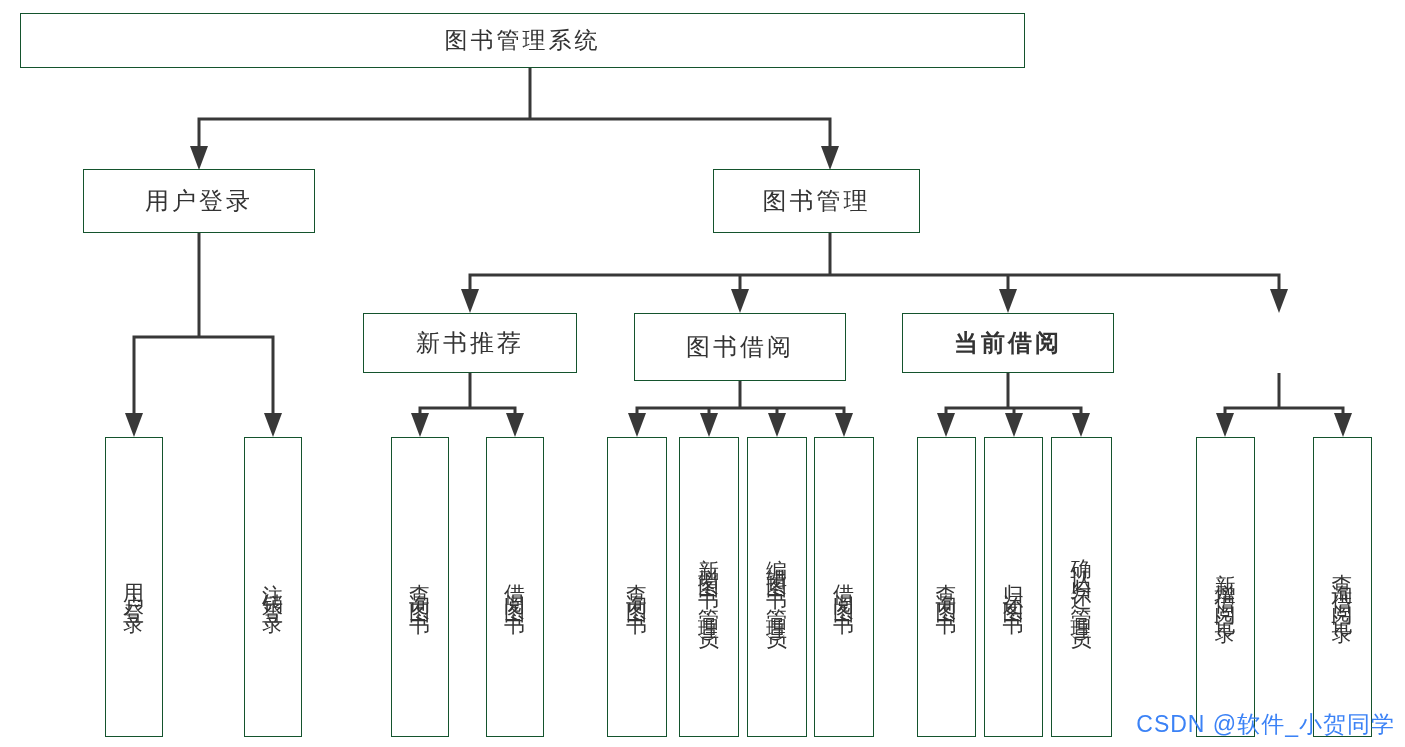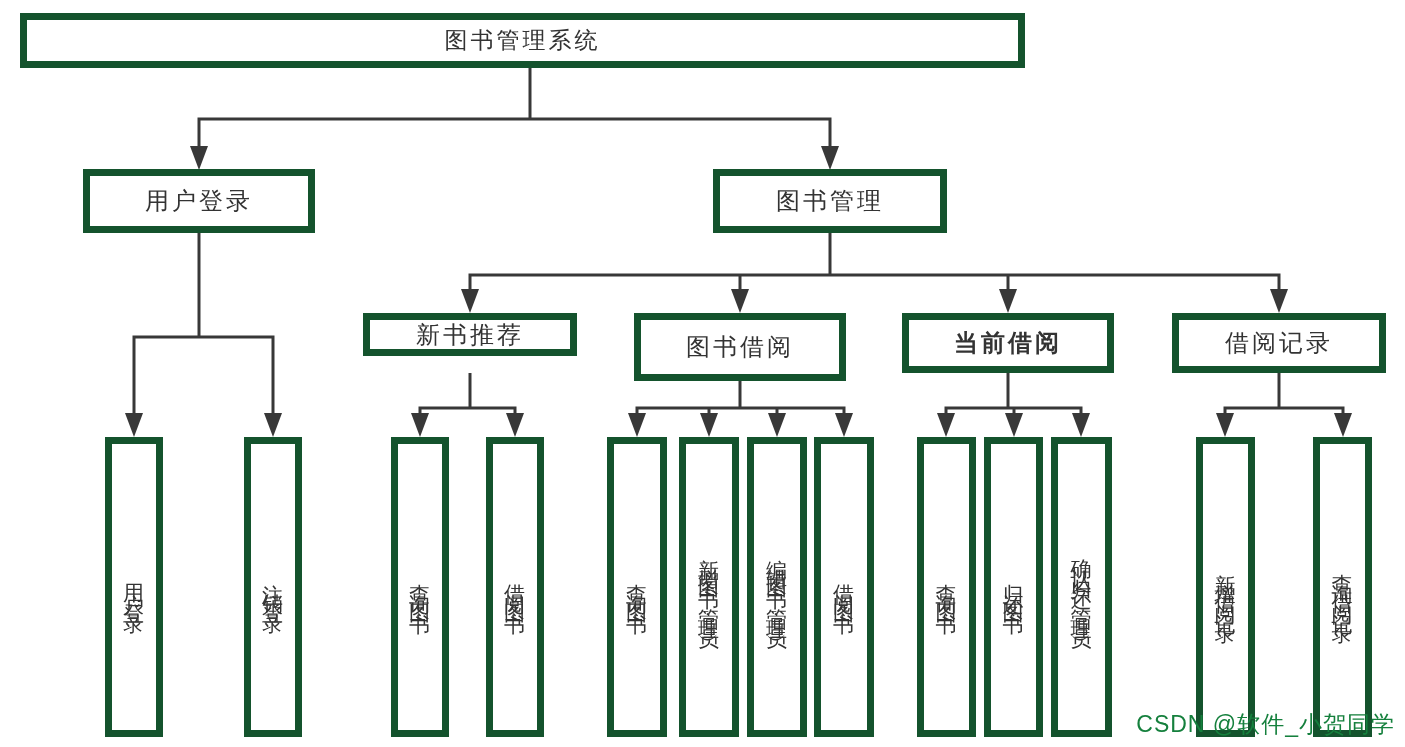--- a/index.html
+++ b/index.html
@@ -18,21 +18,21 @@
   .connectors {
     position: absolute;
     left: 0;
     top: 0;
     width: 1405px;
     height: 747px;
   }
   .node {
     position: absolute;
     box-sizing: border-box;
-    border: 7px solid #14532d;
+    border: 1px solid #14532d;
     background: #ffffff;
     display: flex;
     align-items: center;
     justify-content: center;
     color: #333333;
   }
   .h-label {
     font-size: 24px;
     letter-spacing: 3px;
     white-space: nowrap;
@@ -47,21 +47,21 @@
     line-height: 1;
     color: #333333;
     white-space: nowrap;
   }
   .watermark {
     position: absolute;
     right: 10px;
     bottom: 7px;
     font-size: 23px;
     letter-spacing: 1px;
-    color: #15803d;
+    color: #3b82f6;
     white-space: nowrap;
     z-index: 5;
   }
 </style>
 </head>
 <body>
 
 <div class="stage">
 
   <svg class="connectors" viewBox="0 0 1405 747" xmlns="http://www.w3.org/2000/svg">
@@ -116,35 +116,32 @@
     </g>
   </svg>
 
   <div class="node root" style="left:20px; top:13px; width:1005px; height:55px;">
     <span class="h-label">图书管理系统</span>
   </div>
 
   <div class="node" style="left:83px; top:169px; width:232px; height:64px;">
     <span class="h-label">用户登录</span>
   </div>
-  <div class="node" style="left:713px; top:169px; width:234px; height:64px;">
+  <div class="node" style="left:713px; top:169px; width:207px; height:64px;">
     <span class="h-label">图书管理</span>
   </div>
 
-  <div class="node" style="left:363px; top:313px; width:214px; height:43px;">
+  <div class="node" style="left:363px; top:313px; width:214px; height:60px;">
     <span class="h-label">新书推荐</span>
   </div>
   <div class="node" style="left:634px; top:313px; width:212px; height:68px;">
     <span class="h-label">图书借阅</span>
   </div>
   <div class="node" style="left:902px; top:313px; width:212px; height:60px;font-weight:bold;">
     <span class="h-label">当前借阅</span>
-  </div>
-  <div class="node" style="left:1172px; top:313px; width:214px; height:60px;">
-    <span class="h-label">借阅记录</span>
   </div>
 
   <div class="node v" style="left:105px; top:437px; width:58px; height:300px;">
     <span class="v-label">用户登录</span>
   </div>
   <div class="node v" style="left:244px; top:437px; width:58px; height:300px;">
     <span class="v-label">注销登录</span>
   </div>
 
   <div class="node v" style="left:391px; top:437px; width:58px; height:300px;">

